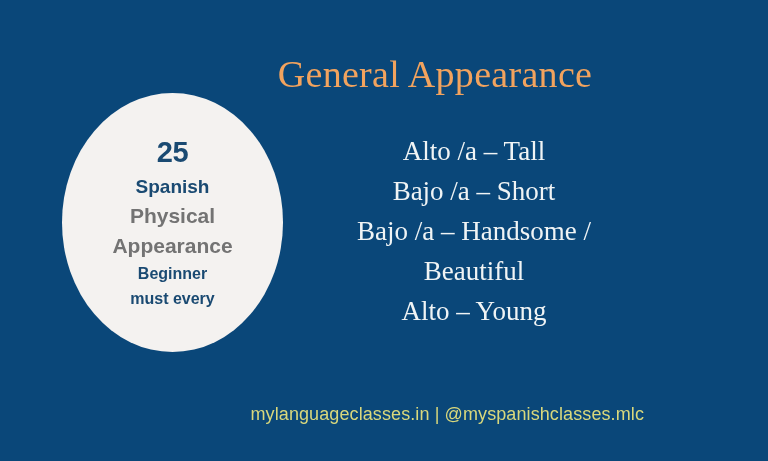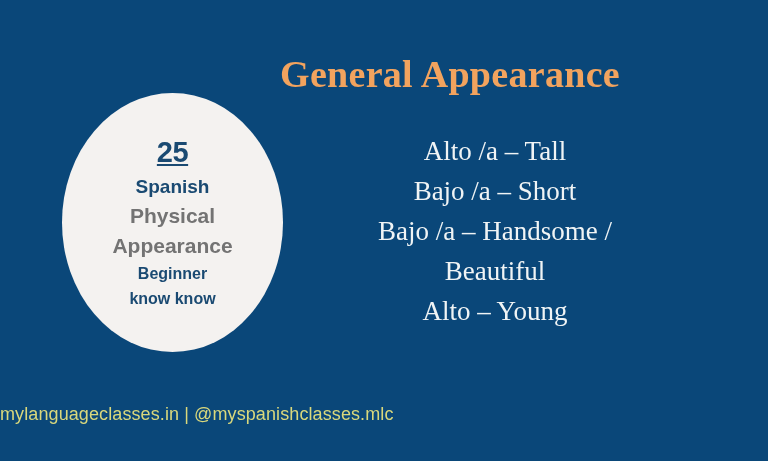--- a/index.html
+++ b/index.html
@@ -20,23 +20,23 @@
     box-sizing: border-box;
     overflow: hidden;
   }
 
   
   #title {
     position: absolute;
     left: 250px;
     top: 52px;
     width: 370px;
-    text-align: right;
+    text-align: center;
     font-family: "Liberation Serif", "DejaVu Serif", serif;
-    font-weight: bold;
+    font-weight: normal;
     font-size: 38px;
     line-height: 44px;
     letter-spacing: 0.3px;
     color: #F2A35E;
     white-space: nowrap;
   }
 
   
   #badge {
     position: absolute;
@@ -60,59 +60,58 @@
     font-family: "Liberation Sans", sans-serif;
     font-weight: bold;
     color: #1A4A72;
     white-space: nowrap;
   }
   #badge .num {
     font-size: 29px;
     line-height: 34px;
     margin-bottom: 4px;
     letter-spacing: -0.5px;
-    text-decoration: underline;
   }
   #badge .lang {
     font-size: 19px;
     line-height: 28px;
   }
   #badge .hl {
     font-size: 21px;
     line-height: 30px;
     color: #737373;
   }
   #badge .small {
     font-size: 16px;
     line-height: 25px;
   }
 
   
   #vocab {
     position: absolute;
-    left: 295px;
+    left: 274px;
     top: 131px;
     width: 400px;
     text-align: center;
     font-family: "Liberation Serif", "DejaVu Serif", serif;
     font-size: 27px;
     line-height: 40px;
     color: #F0F4F5;
   }
   #vocab .row {
     display: block;
   }
 
   
   #footer {
     position: absolute;
     left: 0;
     top: 402px;
     width: 644px;
-    text-align: left;
+    text-align: right;
     font-family: "Liberation Sans", sans-serif;
     font-size: 18px;
     line-height: 24px;
     letter-spacing: 0.1px;
     color: #D9D87C;
     white-space: nowrap;
   }
 </style>
 </head>
 <body>
@@ -120,21 +119,21 @@
 <div id="slide">
 
   <div id="title">General Appearance</div>
 
   <div id="badge">
     <span class="ln num">25</span>
     <span class="ln lang">Spanish</span>
     <span class="ln hl">Physical</span>
     <span class="ln hl">Appearance</span>
     <span class="ln small">Beginner</span>
-    <span class="ln small">know know</span>
+    <span class="ln small">must every</span>
   </div>
 
   <div id="vocab">
     <span class="row">Alto /a – Tall</span>
     <span class="row">Bajo /a – Short</span>
     <span class="row">Bajo /a – Handsome /</span>
     <span class="row">Beautiful</span>
     <span class="row">Alto – Young</span>
   </div>
 

